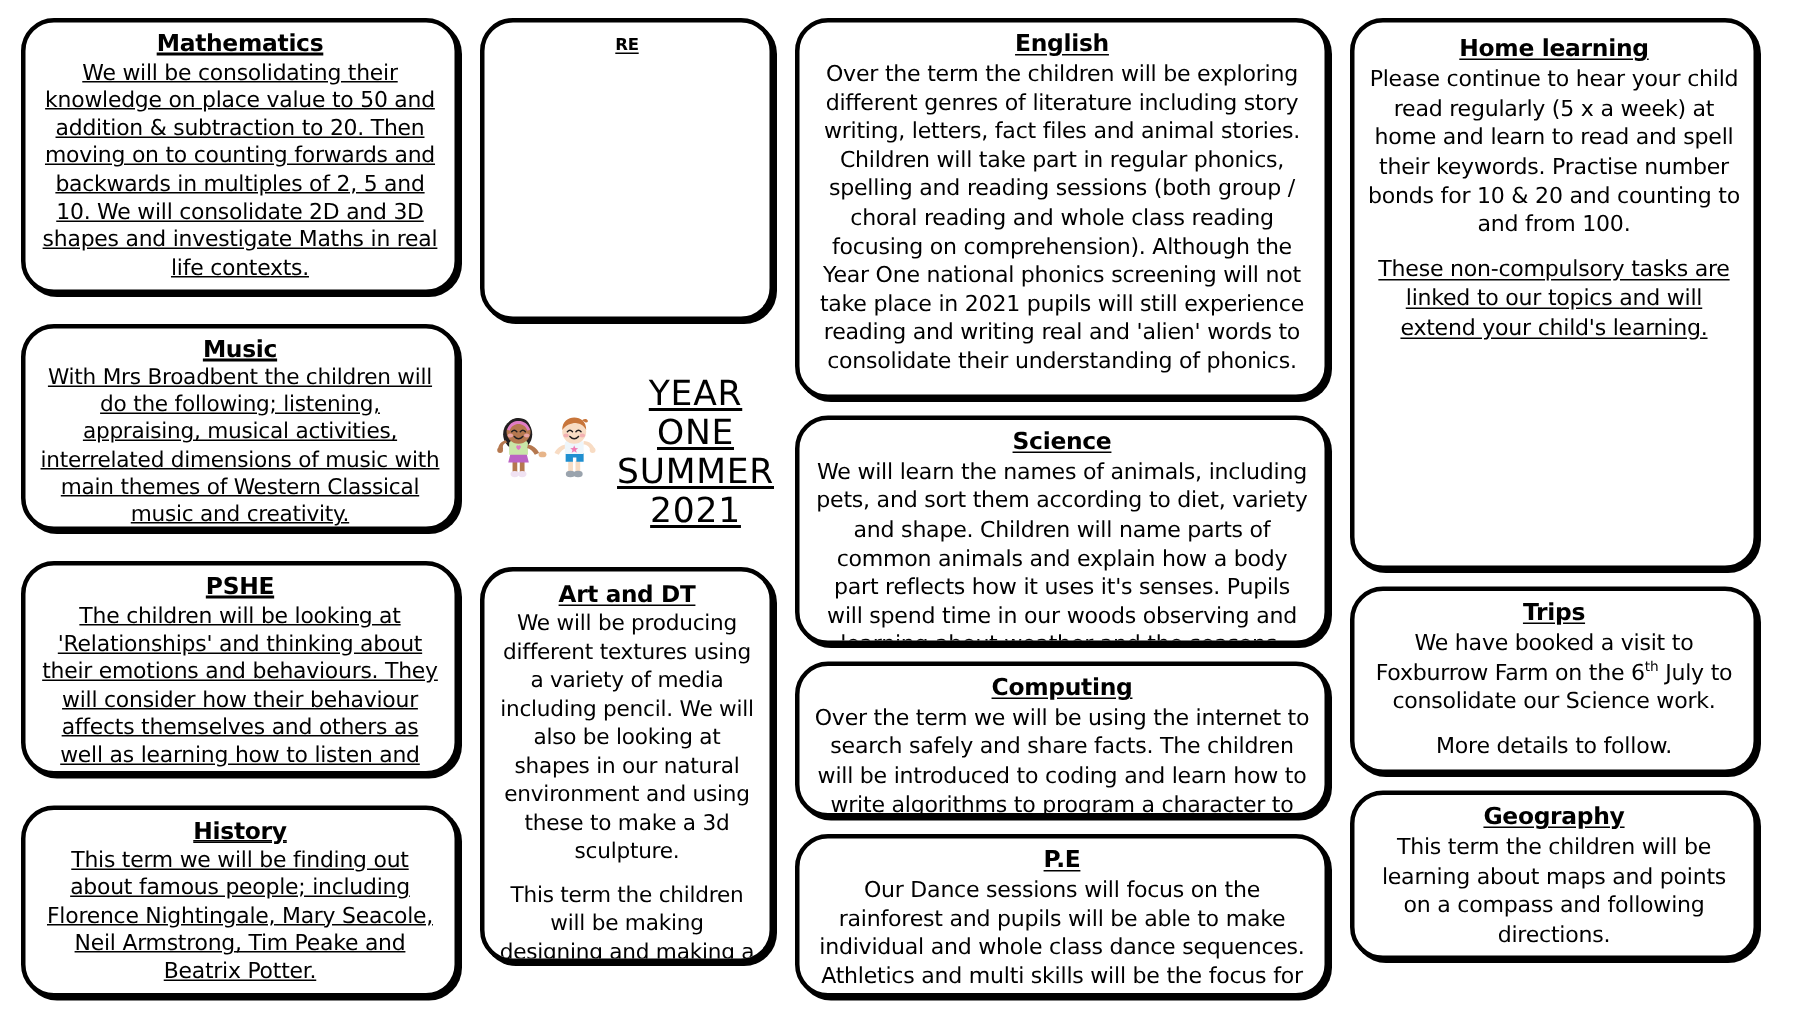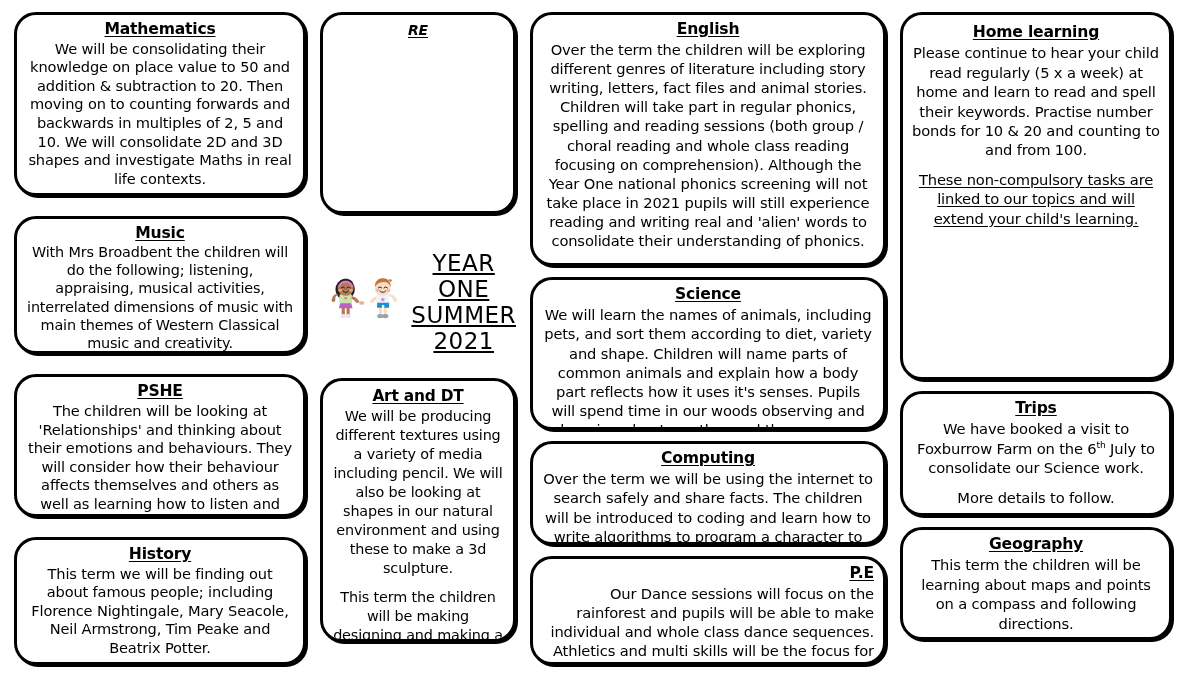--- a/index.html
+++ b/index.html
@@ -12,21 +12,21 @@
   }
   #sheet {
     position: relative;
     width: 1200px; height: 675px;
     background: #ffffff;
     display: flex;
     padding: 12px 14px 10px 14px;
     gap: 14px;
   }
   .col { display: flex; flex-direction: column; }
-  .col1 { width: 292px; gap: 20px; }
+  .col1 { width: 292px; gap: 20px; text-decoration: underline; }
   .col2 { width: 196px; gap: 8px; align-items: stretch; }
   .col3 { width: 356px; gap: 11px; }
   .col4 { width: 272px; gap: 11px; }
 
   .box {
     border: 3px solid #000000;
     border-radius: 22px;
     background: #ffffff;
     padding: 4px 9px 6px 9px;
     text-align: center;
@@ -51,21 +51,21 @@
 
   
   .b-math   { height: 188px; font-size: 14.6px; line-height: 18.6px; padding-top: 5px; }
   .b-music  { height: 142px; font-size: 14.4px; line-height: 18.3px; padding-top: 5px; }
   .b-pshe   { height: 146px; font-size: 14.6px; line-height: 18.6px; padding-top: 5px; }
   .b-hist   { height: 131px; font-size: 14.6px; line-height: 18.6px; padding-top: 5px; }
   .b-math .box-title, .b-music .box-title, .b-pshe .box-title, .b-hist .box-title { font-size: 15.6px; }
 
   
   .b-re     { height: 202px; font-size: 14.2px; line-height: 18.6px; padding-top: 6px; }
-  .b-re .box-title { font-size: 14px; font-style: italic; }
+  .b-re .box-title { font-size: 11px; }
   .clipart-wrap {
     height: 148px;
     display: flex;
     flex-direction: row;
     align-items: center;
     justify-content: flex-start;
     padding-top: 6px;
   }
   .kids { width: 160px; height: 85px; display: block; }
   .title-block {
@@ -81,21 +81,21 @@
     text-decoration: underline;
     text-underline-offset: 2px;
   }
   .b-art    { height: 264px; font-size: 14.4px; line-height: 19px; padding-top: 6px; }
   .b-art .box-title { font-size: 15.4px; }
 
   
   .b-eng    { height: 256px; font-size: 14.7px; line-height: 19.1px; padding-top: 5px; }
   .b-sci    { height: 154px; font-size: 14.7px; line-height: 19.1px; padding-top: 5px; }
   .b-comp   { height: 104px; font-size: 14.7px; line-height: 19.1px; padding-top: 5px; }
-  .b-pe     { height: 110px; font-size: 14.7px; line-height: 19.1px; padding-top: 5px; text-align: right; }
+  .b-pe     { height: 110px; font-size: 14.7px; line-height: 19.1px; padding-top: 5px; }
   .b-eng .box-title, .b-sci .box-title, .b-comp .box-title, .b-pe .box-title { font-size: 15.6px; }
 
   
   .b-home   { height: 368px; font-size: 14.7px; line-height: 19.4px; padding-top: 8px; }
   .b-trips  { height: 125px; font-size: 14.7px; line-height: 19.4px; padding-top: 5px; }
   .b-geo    { height: 113px; font-size: 14.7px; line-height: 19.4px; padding-top: 5px; }
   .b-home .box-title, .b-trips .box-title, .b-geo .box-title { font-size: 15.6px; }
 </style>
 </head>
 <body>

